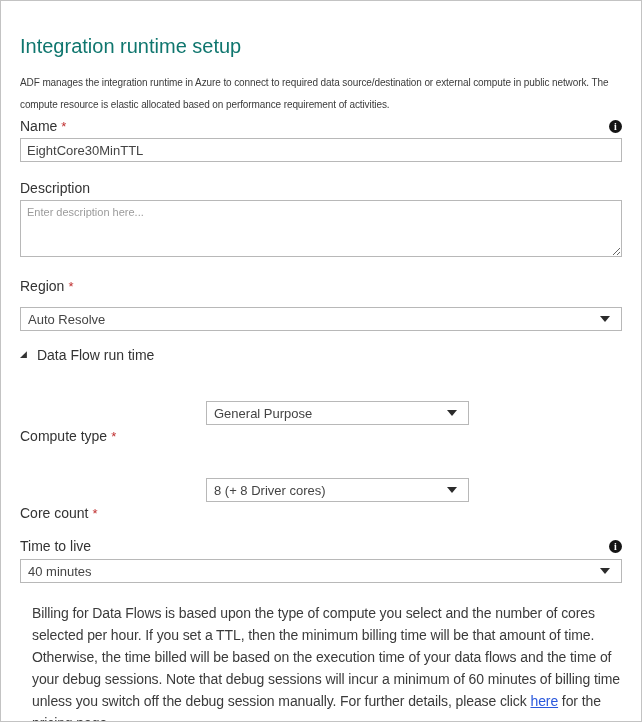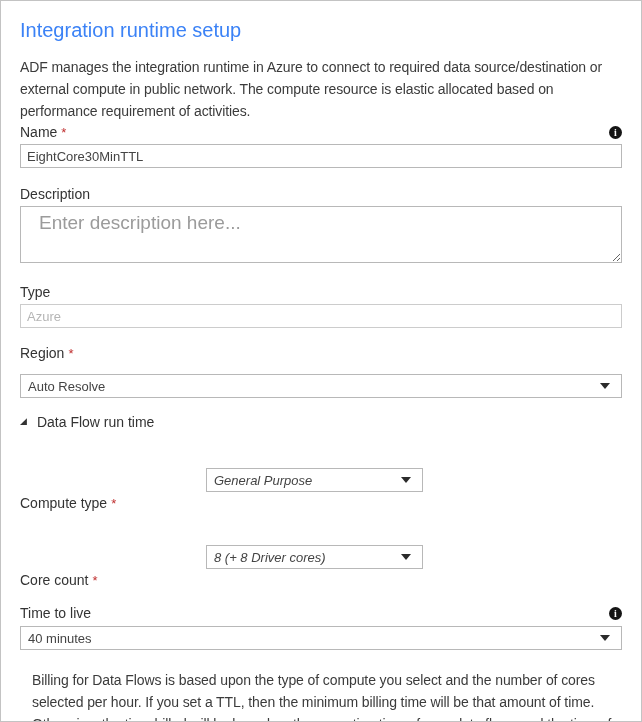--- a/index.html
+++ b/index.html
@@ -15,25 +15,25 @@
     height: 722px;
     border: 1px solid #c3c3c3;
     background: #ffffff;
     padding: 16px 19px 0 19px;
     overflow: hidden;
   }
   .page-title {
     font-size: 20px;
     line-height: 26px;
     font-weight: 400;
-    color: #3b82f6;
-    margin: 0 0 13px 0;
+    color: #0f766e;
+    margin: 16px 0 13px 0;
   }
   .intro-text {
-    font-size: 14px;
+    font-size: 10px;
     line-height: 22px;
     letter-spacing: -0.1px;
     color: #3b3b3b;
     margin: 0 0 2px 0;
   }
   .label-row {
     display: flex;
     justify-content: space-between;
     align-items: center;
     font-size: 14px;
@@ -80,23 +80,23 @@
     background: #ffffff;
     -webkit-text-fill-color: #b5b5b5;
   }
   .desc-textarea {
     box-sizing: border-box;
     display: block;
     width: 100%;
     height: 57px;
     border: 1px solid #b8b8b8;
     background: #ffffff;
-    padding: 5px 18px;
+    padding: 5px 6px;
     font-family: "Liberation Sans", "DejaVu Sans", sans-serif;
-    font-size: 19px;
+    font-size: 11px;
     color: #444444;
     resize: vertical;
     outline: none;
   }
   .desc-textarea::placeholder { color: #9b9b9b; }
   .text-input::placeholder { color: #9b9b9b; }
   .dropdown {
     box-sizing: border-box;
     height: 24px;
     border: 1px solid #b8b8b8;
@@ -145,21 +145,21 @@
     align-items: center;
   }
   .inline-field .inline-label {
     flex: 0 0 186px;
     font-size: 14px;
     color: #333333;
     display: inline-flex;
     align-items: baseline;
     margin-top: 46px;
   }
-  .inline-field .dropdown { width: 217px; font-style: italic; }
+  .inline-field .dropdown { width: 263px; }
   .billing-text {
     font-size: 14px;
     line-height: 22px;
     letter-spacing: -0.1px;
     color: #3b3b3b;
     margin: 19px 0 0 12px;
   }
   .billing-link {
     color: #2a58dc;
     text-decoration: underline;
@@ -186,26 +186,20 @@
     <input class="text-input mb-18" type="text" value="EightCore30MinTTL" style="">
   </div>
 
   <div>
     <div class="label-row">
       <span class="label-left">Description</span>
     </div>
     <textarea class="desc-textarea mb-21" placeholder="Enter description here..." style=""></textarea>
   </div>
 
-  <div>
-    <div class="label-row">
-      <span class="label-left">Type</span>
-    </div>
-    <input class="text-input mb-17" type="text" disabled="" value="Azure" style="">
-  </div>
 
   <div>
     <div class="label-row">
       <span class="label-left">
         <span>Region</span>
           <span class="req-asterisk">*</span>
       </span>
     </div>
     <div class="dropdown mb-16">
       <span class="dropdown-value">Auto Resolve</span>

